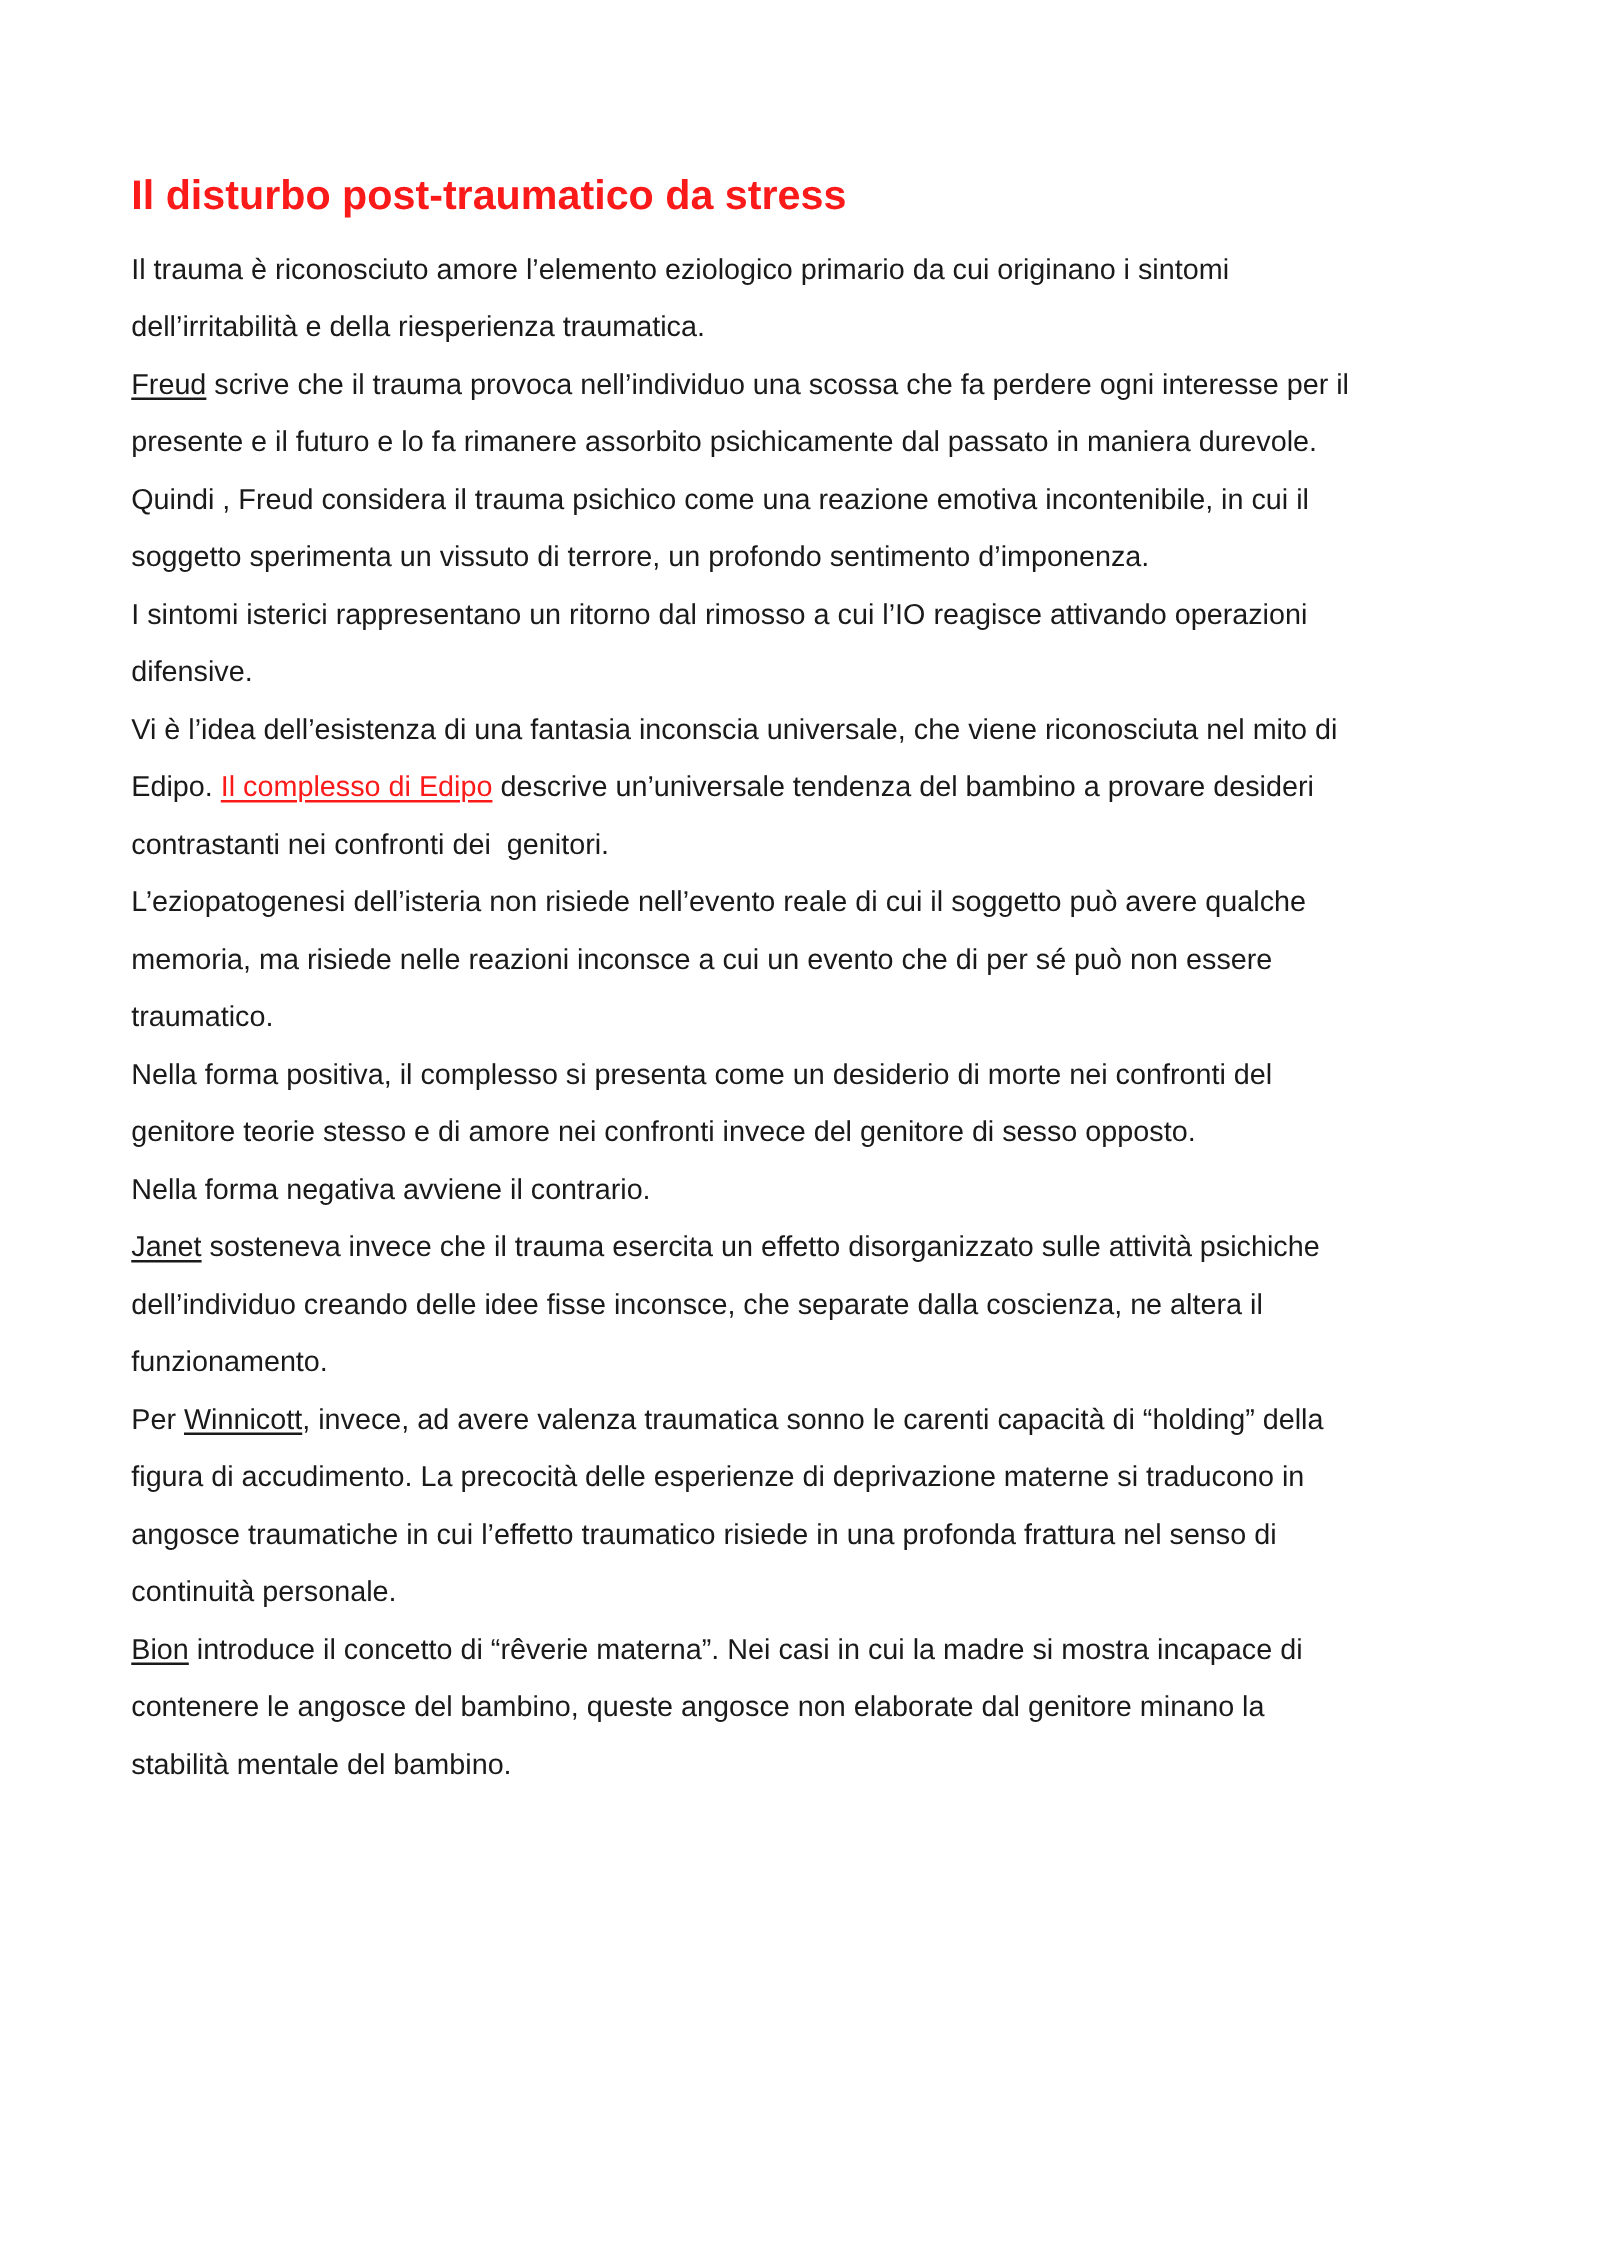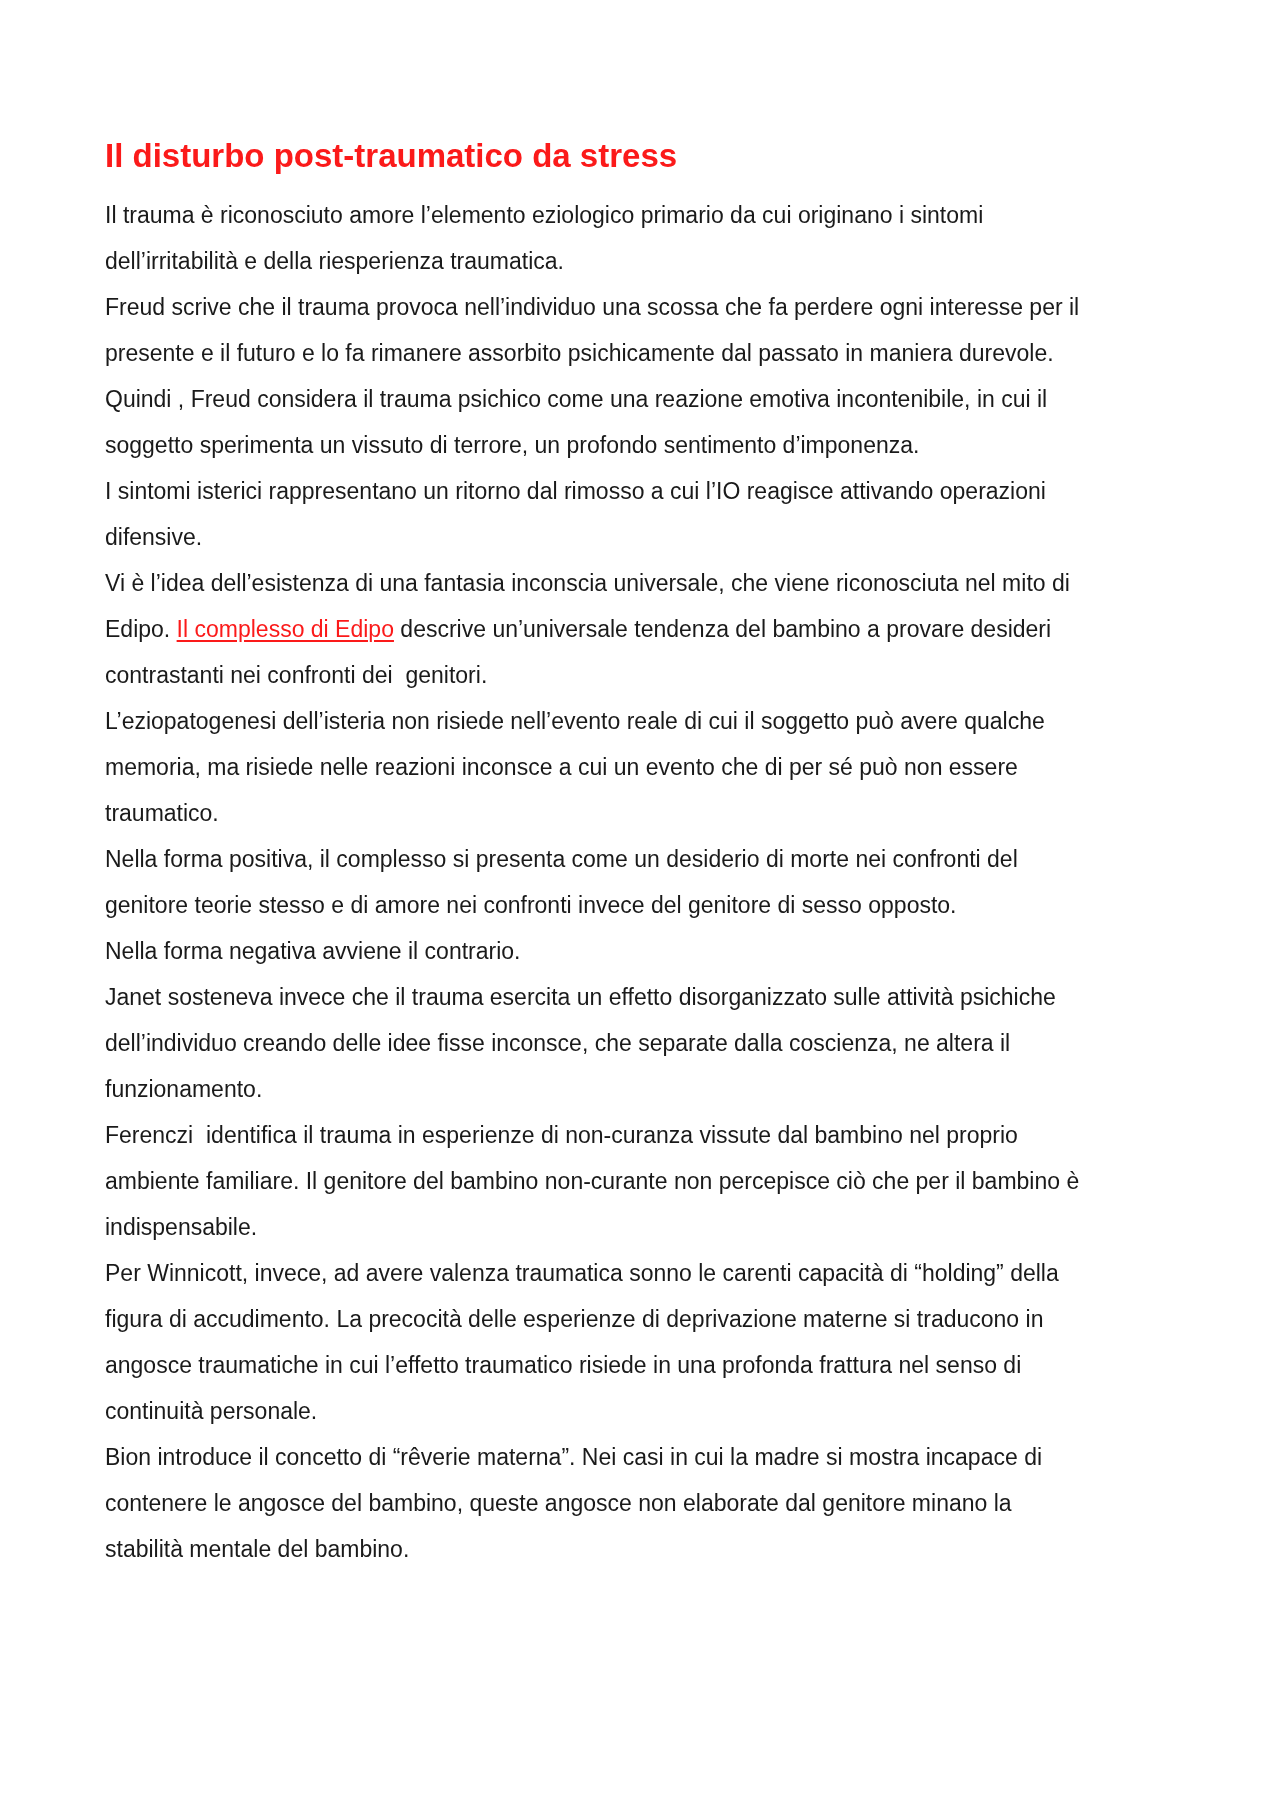--- a/index.html
+++ b/index.html
@@ -39,20 +39,21 @@
     margin-top: 18px;
     width: 978px;
     font-size: 23px;
     line-height: 46px;
   }
   .doc-body p {
     margin: 0;
     white-space: pre-wrap;
   }
   .seg-u {
+    text-decoration: underline;
     text-underline-offset: 3px;
   }
   .seg-r {
     color: var(--accent, #fb1a1a);
     text-decoration: underline;
     text-underline-offset: 3px;
   }
 </style>
 </head>
 <body>
@@ -63,17 +64,16 @@
 
   <div class="doc-body">
     <p><span>Il trauma è riconosciuto amore l’elemento eziologico primario da cui originano i sintomi dell’irritabilità e della riesperienza traumatica.</span></p>
     <p><span class="seg-u">Freud</span><span> scrive che il trauma provoca nell’individuo una scossa che fa perdere ogni interesse per il presente e il futuro e lo fa rimanere assorbito psichicamente dal passato in maniera durevole. Quindi , Freud considera il trauma psichico come una reazione emotiva incontenibile, in cui il soggetto sperimenta un vissuto di terrore, un profondo sentimento d’imponenza.</span></p>
     <p><span>I sintomi isterici rappresentano un ritorno dal rimosso a cui l’IO reagisce attivando operazioni difensive.</span></p>
     <p><span>Vi è l’idea dell’esistenza di una fantasia inconscia universale, che viene riconosciuta nel mito di Edipo. </span><span class="seg-r">Il complesso di Edipo</span><span> descrive un’universale tendenza del bambino a provare desideri contrastanti nei confronti dei  genitori.</span></p>
     <p><span>L’eziopatogenesi dell’isteria non risiede nell’evento reale di cui il soggetto può avere qualche memoria, ma risiede nelle reazioni inconsce a cui un evento che di per sé può non essere traumatico.</span></p>
     <p><span>Nella forma positiva, il complesso si presenta come un desiderio di morte nei confronti del genitore teorie stesso e di amore nei confronti invece del genitore di sesso opposto.</span></p>
     <p><span>Nella forma negativa avviene il contrario.</span></p>
     <p><span class="seg-u">Janet</span><span> sosteneva invece che il trauma esercita un effetto disorganizzato sulle attività psichiche dell’individuo creando delle idee fisse inconsce, che separate dalla coscienza, ne altera il funzionamento.</span></p>
-    <p><span class="seg-u">Ferenczi</span><span>  identifica il trauma in esperienze di non-curanza vissute dal bambino nel proprio ambiente familiare. Il genitore del bambino non-curante non percepisce ciò che per il bambino è indispensabile.</span></p>
     <p><span>Per </span><span class="seg-u">Winnicott</span><span>, invece, ad avere valenza traumatica sonno le carenti capacità di “holding” della figura di accudimento. La precocità delle esperienze di deprivazione materne si traducono in angosce traumatiche in cui l’effetto traumatico risiede in una profonda frattura nel senso di continuità personale.</span></p>
     <p><span class="seg-u">Bion</span><span> introduce il concetto di “rêverie materna”. Nei casi in cui la madre si mostra incapace di contenere le angosce del bambino, queste angosce non elaborate dal genitore minano la stabilità mentale del bambino.</span></p>
   </div>
 </div>
 
 </body></html>

